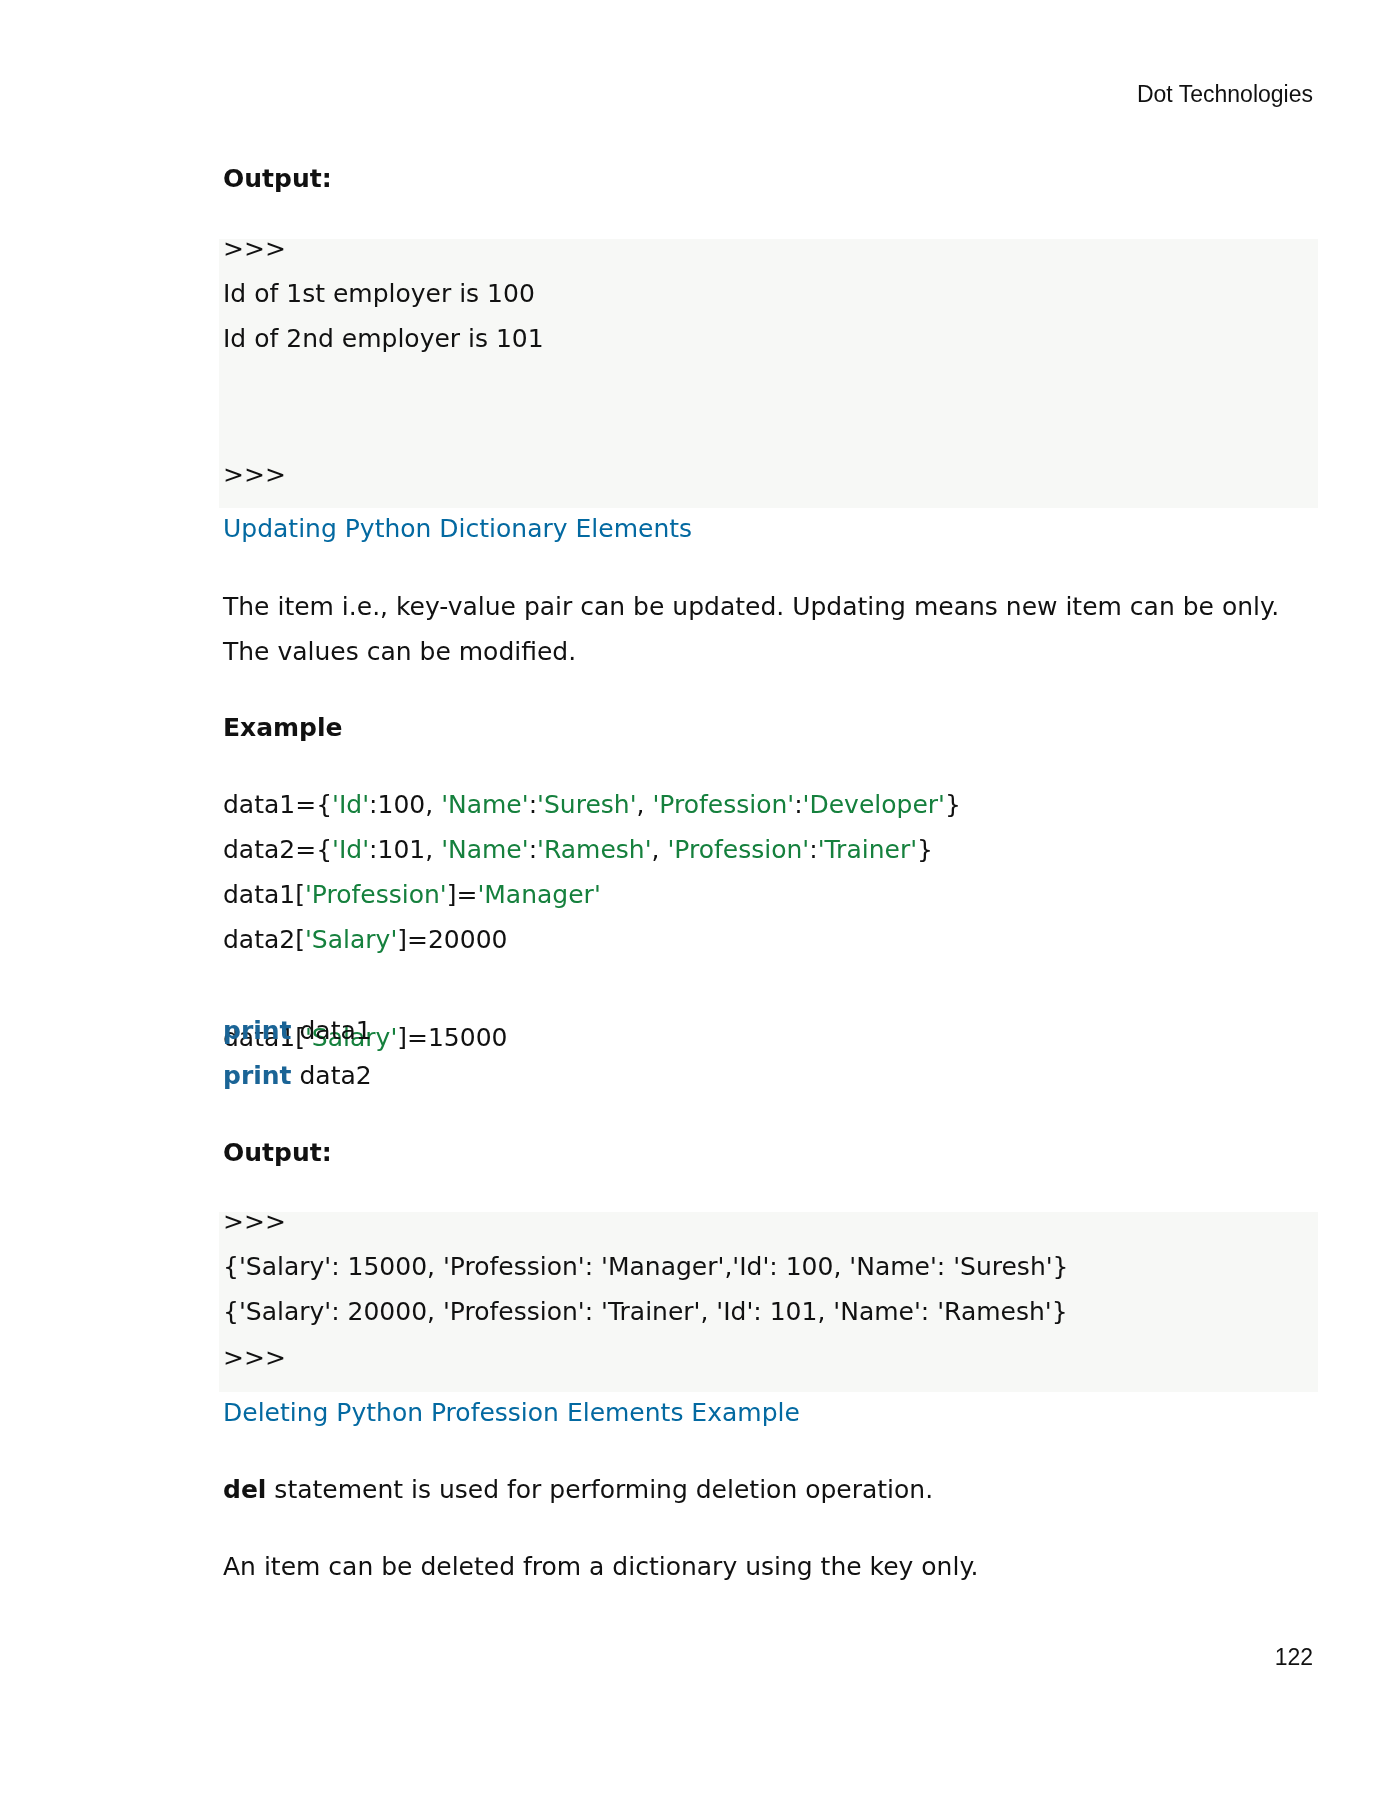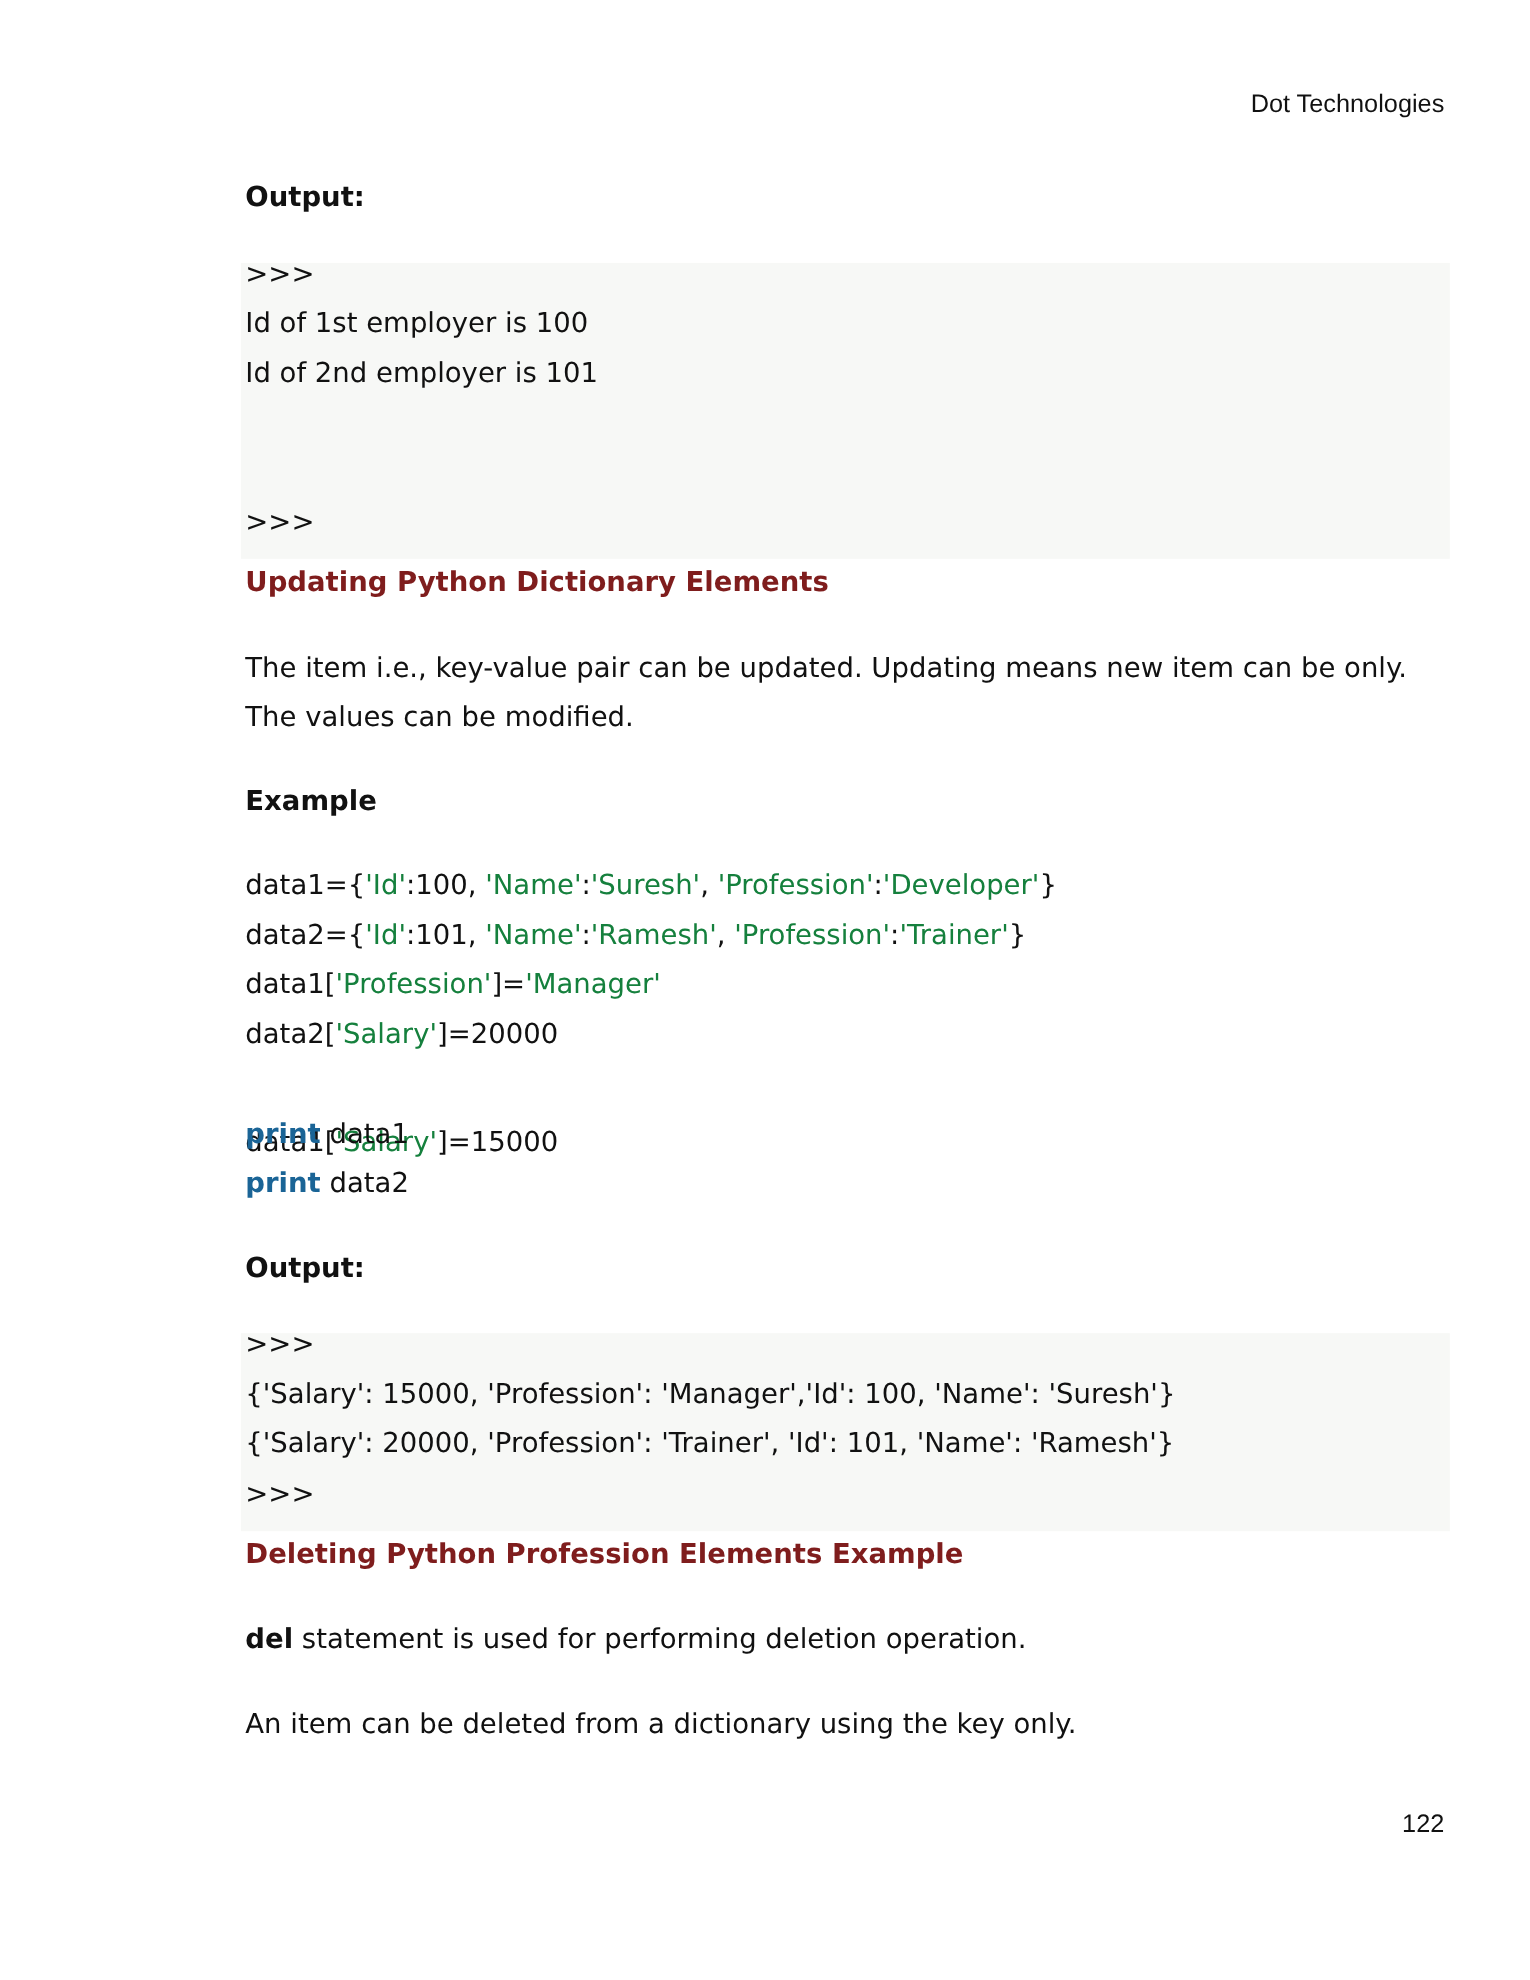--- a/index.html
+++ b/index.html
@@ -2,21 +2,21 @@
 <html><head>
 <meta charset="utf-8">
 <style>
   * { margin: 0; padding: 0; box-sizing: border-box; }
   html, body { width: 1391px; height: 1800px; background: #ffffff; overflow: hidden; }
   body { position: relative; font-family: "DejaVu Sans", sans-serif; color: #111111; }
   .abs { position: absolute; white-space: pre; }
   .hdr { font-family: "Liberation Sans", sans-serif; font-size: 23px; color: #111; margin-left: 45px; }
   .txt { font-size: 25px; line-height: 45px; left: 223px; }
   .bold { font-weight: bold; }
-  .heading { font-weight: bold; color: #7f1d1d; font-size: 25px; left: 223px; }
+  .heading { font-weight: normal; color: #0369a1; font-size: 25px; left: 223px; }
   .codebox { position: absolute; left: 219px; width: 1099px; background: #f7f8f6; }
   .code-line { position: absolute; left: 4px; font-size: 25px; white-space: pre; }
   .str { color: #15803d; }
   .kw { color: #1a6496; font-weight: bold; }
 </style>
 </head>
 <body>
 
 <div class="abs hdr" style="right:78px; top:81px;">Dot Technologies</div>
 

